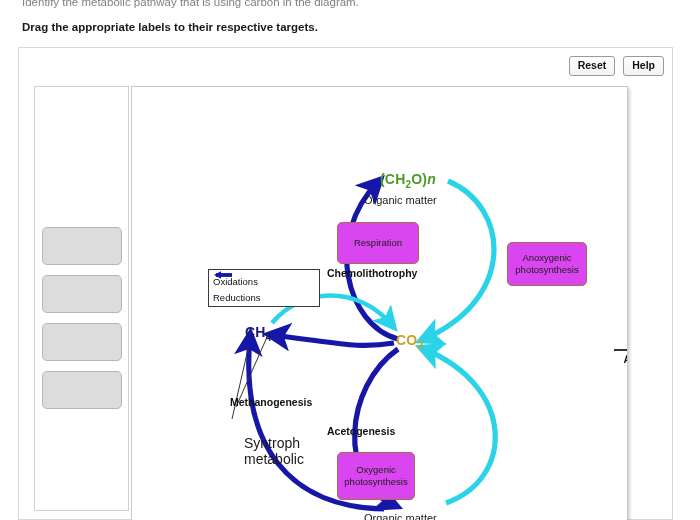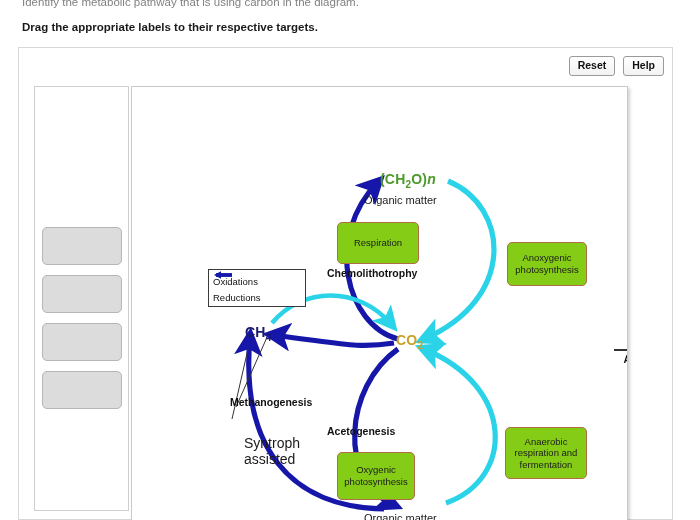--- a/index.html
+++ b/index.html
@@ -47,42 +47,42 @@
   .drop-label.l2{top:236px;}
   .drop-label.l3{top:284px;}
   .diagram-stage{
     position:absolute;left:112px;top:38px;width:497px;height:440px;
     border:1px solid #c9c9c9;background:#fff;box-sizing:border-box;
     box-shadow:2px 2px 3px rgba(0,0,0,.18);
     overflow:hidden;
   }
   .diagram-stage svg{position:absolute;left:0;top:0;}
   .proc-box{
-    position:absolute;background:#84cc16;border:1px solid #b06c44;
+    position:absolute;background:#d946ef;border:1px solid #b06c44;
     border-radius:5px;box-sizing:border-box;
     font-size:9.5px;color:#1c1c1c;line-height:1.22;
     display:flex;align-items:center;justify-content:center;text-align:center;
     padding:2px 4px;
   }
   .box-resp{left:205px;top:135px;width:82px;height:42px;}
   .box-anox-photo{left:375px;top:155px;width:80px;height:44px;}
   .box-oxy-photo{left:205px;top:365px;width:78px;height:48px;}
   .box-anaer{left:373px;top:340px;width:82px;height:52px;}
   .txt{position:absolute;white-space:nowrap;}
   .mol{font-size:14px;font-weight:bold;letter-spacing:.2px;}
   .mol sub{font-size:10px;}
   .mol em{font-style:italic;}
   .mol-green{color:#4C9A2A;}
   .mol-gold{color:#C9A227;}
   .mol-navy{color:#1a1a6e;}
   .cap{font-size:11px;color:#1a1a1a;}
   .pathway{font-size:10.5px;font-weight:bold;color:#111;}
   .small-note{font-size:14px;color:#1a1a1a;line-height:1.15;white-space:normal;}
   .legend{
-    position:absolute;left:76px;top:182px;width:98px;height:38px;
+    position:absolute;left:76px;top:182px;width:112px;height:38px;
     border:1px solid #3a3a3a;background:#fff;box-sizing:border-box;
     padding:3px 4px;
   }
   .legend-row{display:flex;align-items:center;gap:6px;height:16px;}
   .legend-txt{font-size:9.5px;color:#111;}
   .oxic-anoxic{position:absolute;left:478px;top:248px;text-align:center;width:62px;}
   .oxic-anoxic .t{font-size:10.5px;font-weight:bold;color:#111;}
   .oxic-anoxic .rule{height:2px;background:#333;margin:2px 4px;}
 </style>
 </head>
@@ -144,27 +144,26 @@
 
     <div class="txt cap" style="left:232px;top:425px;">Organic matter</div>
 
     <div class="txt pathway" style="left:195px;top:180px;">Chemolithotrophy</div>
     <div class="txt pathway" style="left:90px;top:205px;">Methanotrophy</div>
     <div class="txt pathway" style="left:98px;top:309px;">Methanogenesis</div>
     <div class="txt pathway" style="left:195px;top:338px;">Acetogenesis</div>
 
     <div class="txt small-note" style="left:112px;top:348px;width:70px;">
       <span>Syntroph</span><br>
-      <span>assisted</span>
+      <span>metabolic</span>
     </div>
 
     <div class="proc-box box-resp">Respiration</div>
     <div class="proc-box box-anox-photo">Anoxygenic photosynthesis</div>
     <div class="proc-box box-oxy-photo">Oxygenic photosynthesis</div>
-    <div class="proc-box box-anaer">Anaerobic respiration and fermentation</div>
 
     <div class="oxic-anoxic">
       <div class="t">Oxic</div>
       <div class="rule"></div>
       <div class="t">Anoxic</div>
     </div>
 
     <div class="legend">
       <div class="legend-row">
         <svg width="24" height="10">

